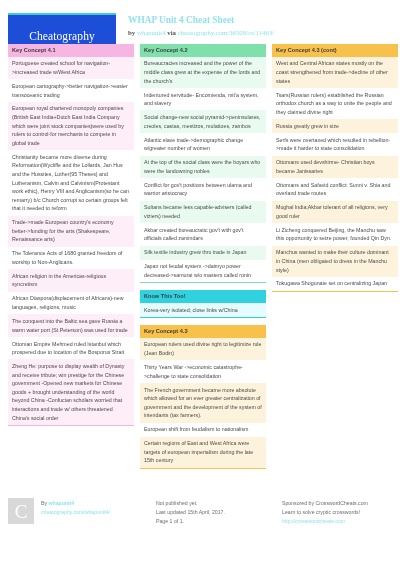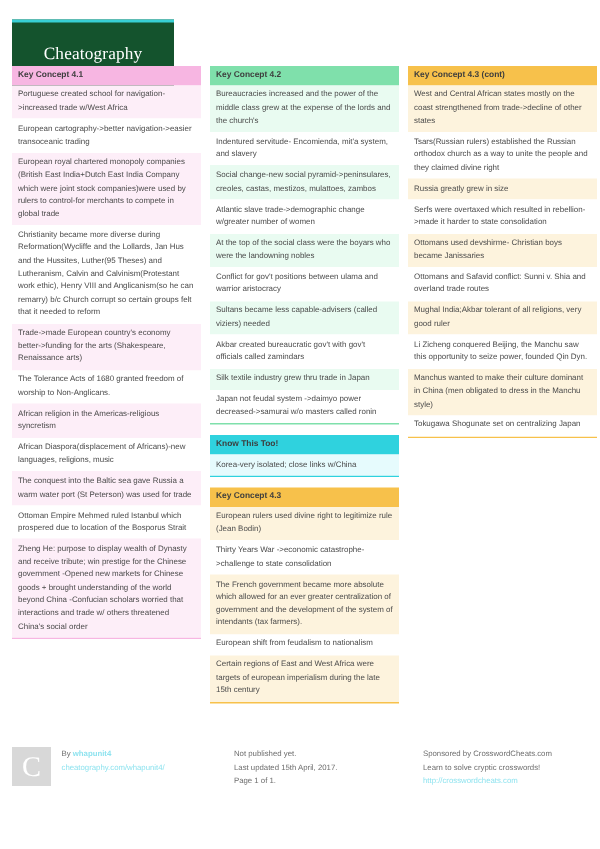--- a/index.html
+++ b/index.html
@@ -26,21 +26,21 @@
   .header {
     display: flex;
     align-items: flex-start;
     padding-top: 13px;
     height: 44px;
     box-sizing: border-box;
   }
   .logo-box {
     width: 108px;
     height: 48px;
-    background: #14532d;
+    background: #1d4ed8;
     border-top: 2px solid #38cfd4;
     box-sizing: border-box;
     display: flex;
     align-items: center;
     justify-content: center;
     flex: none;
   }
   .logo-text {
     color: #ffffff;
     font-family: "Liberation Serif", serif;
@@ -154,20 +154,29 @@
   .f-right { flex: 1; padding-top: 1px; }
 </style>
 </head>
 <body>
 
 <div class="page">
 
   <div class="header">
     <div class="logo-box">
       <span class="logo-text">Cheatography</span>
+    </div>
+    <div class="title-wrap">
+      <div class="sheet-title">WHAP Unit 4 Cheat Sheet</div>
+      <div class="sheet-by">
+        <span class="by-label">by</span>
+        <span class="lnk">whapunit4</span>
+        <span class="by-label">via</span>
+        <span class="lnk">cheatography.com/36509/cs/11463/</span>
+      </div>
     </div>
   </div>
 
   <div class="columns">
       <div class="col">
         <div class="block t-pink">
           <div class="block-title">Key Concept 4.1</div>
           <div class="rows">
             <div class="row odd">Portuguese created school for navigation-&gt;increased trade w/West Africa</div>
             <div class="row even">European cartography-&gt;better navigation-&gt;easier transoceanic trading</div>

